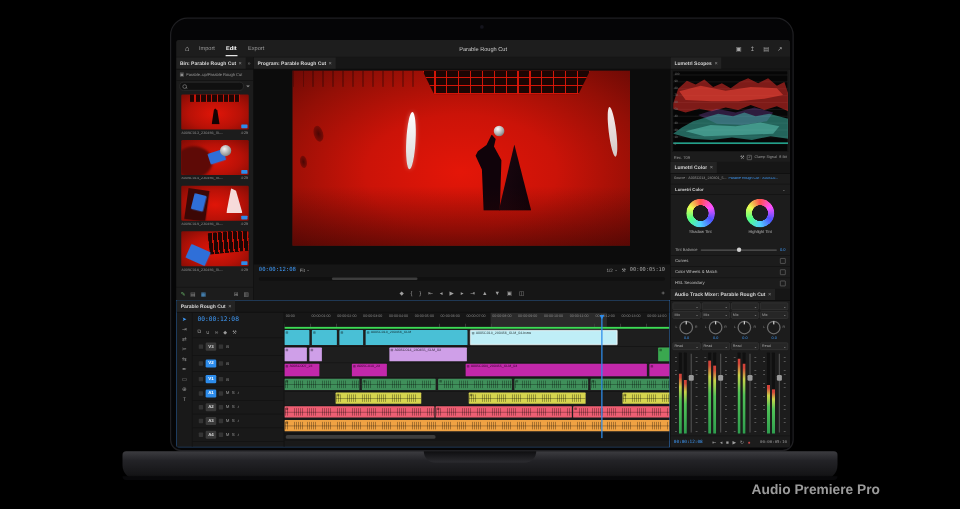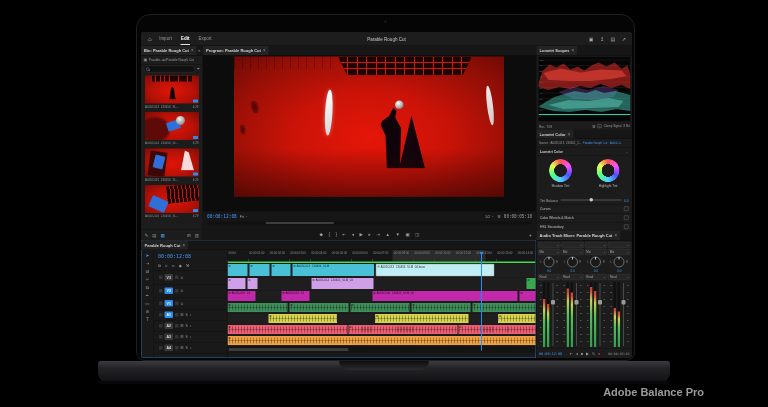--- a/index.html
+++ b/index.html
@@ -833,14 +833,14 @@
 
       </div>
     </div>
   </div>
 
   <div class="lap-base">
     <div class="lap-notch"></div>
     <div class="lap-base-edge"></div>
   </div>
 
-  <div class="brand-caption">Adobe Balance Pro</div>
+  <div class="brand-caption">Audio Premiere Pro</div>
 </div>
 
 </body></html>

